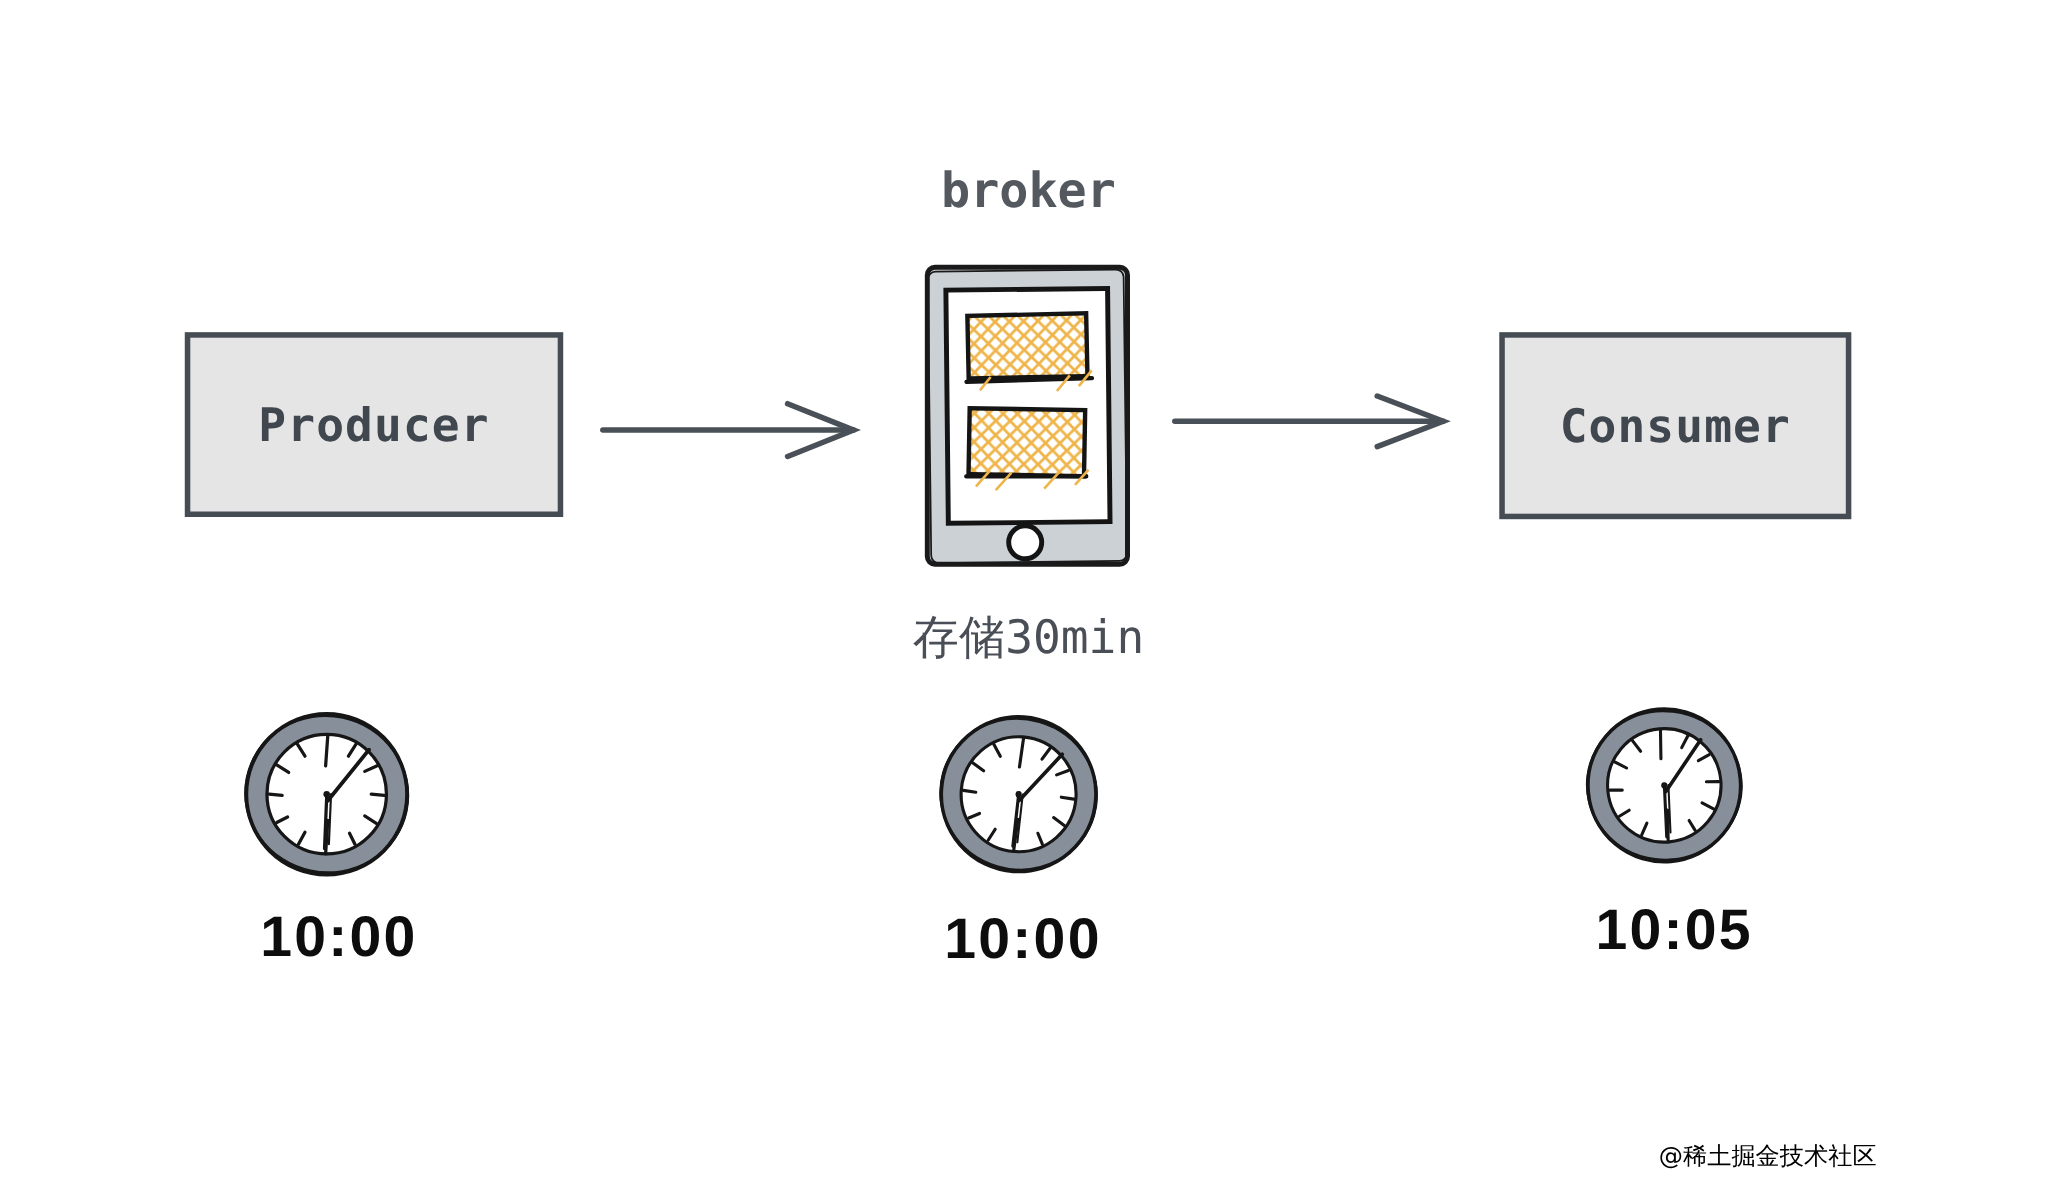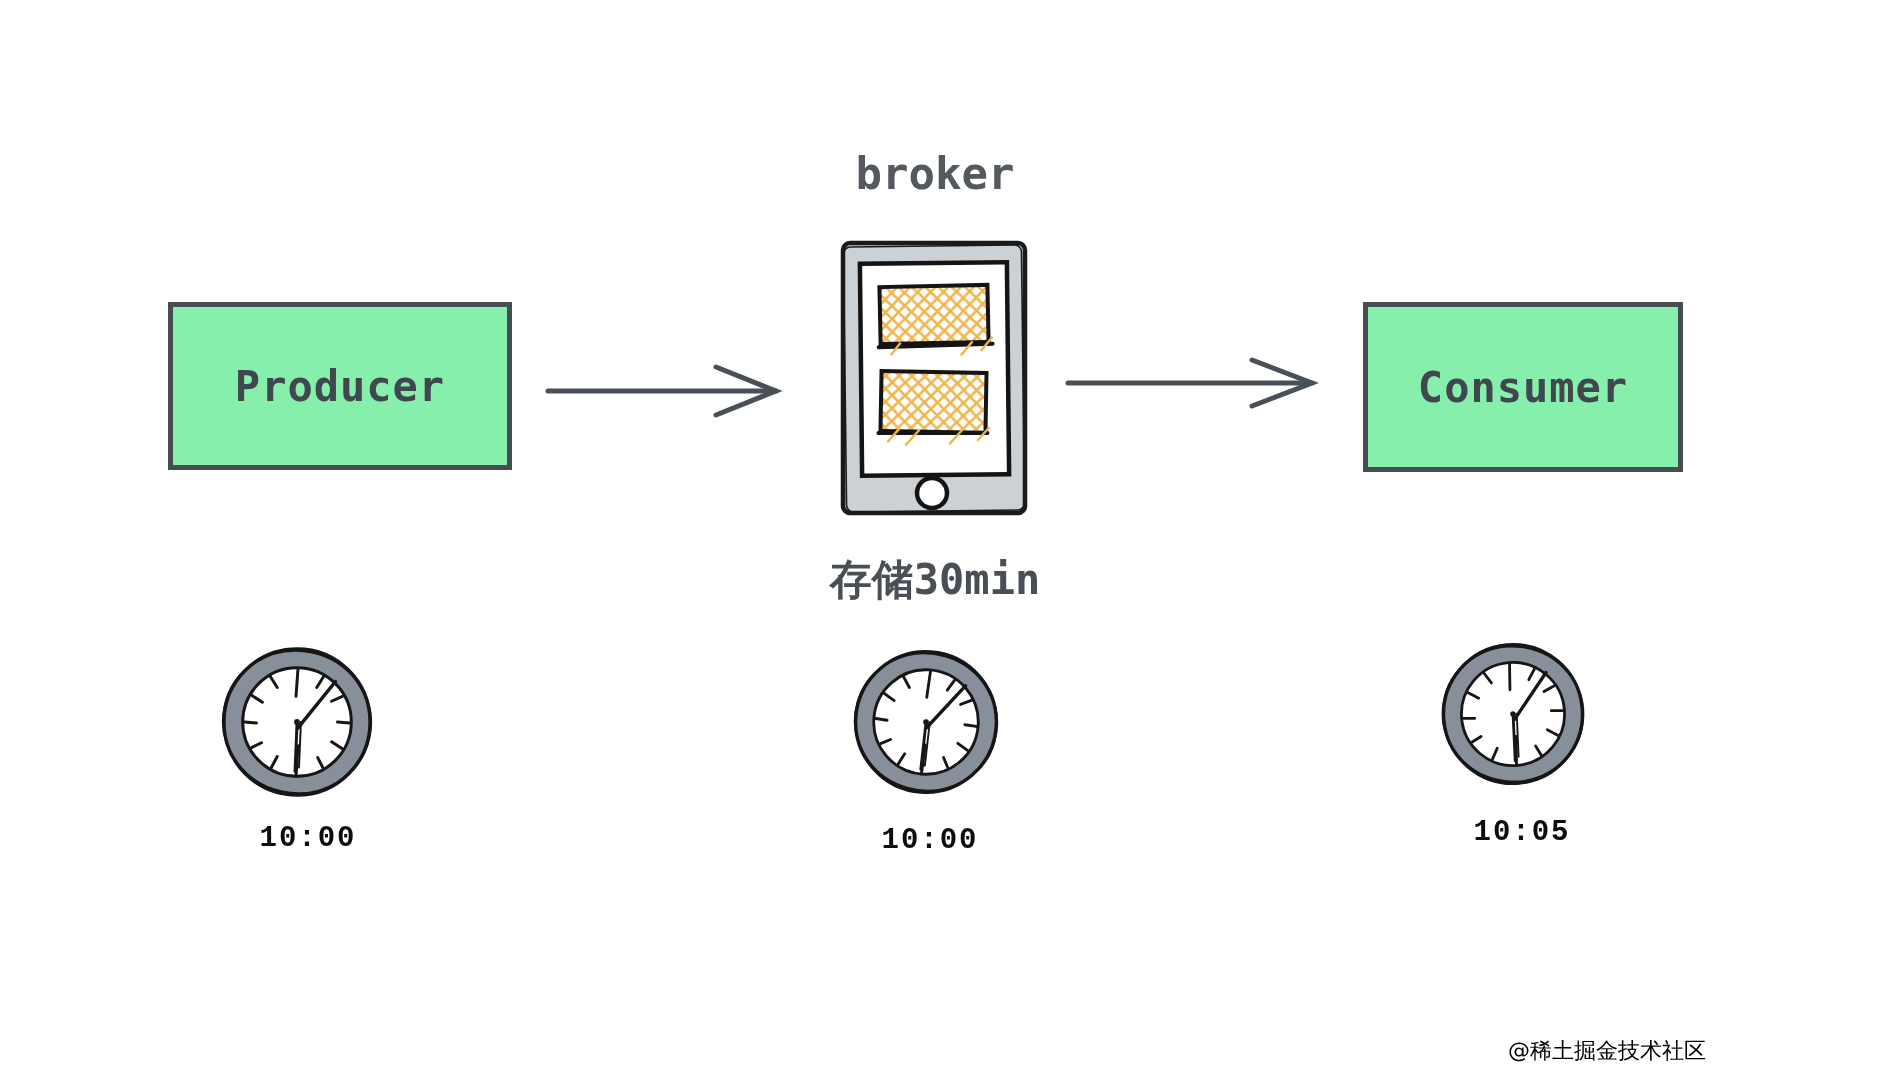--- a/index.html
+++ b/index.html
@@ -1,26 +1,26 @@
 <!DOCTYPE html>
 <html><head>
 <meta charset="utf-8">
 <style>
   html,body{margin:0;padding:0;background:#fff;}
   .canvas{position:relative;width:1730px;height:1088px;background:#ffffff;overflow:hidden;
           font-family:"DejaVu Sans Mono","DejaVu Sans",monospace;}
   .abs{position:absolute;}
   .node{display:flex;align-items:center;justify-content:center;
-        background:#86efac;border:5px solid #454c54;box-sizing:border-box;
+        background:#e5e5e5;border:5px solid #454c54;box-sizing:border-box;
         font-size:42px;font-weight:bold;color:#40474f;letter-spacing:1px;}
   .label-broker{left:835px;top:148px;width:200px;text-align:center;
         font-size:44px;font-weight:bold;color:#54585f;}
   .label-storage{left:785px;top:552px;width:300px;text-align:center;
-        font-size:42px;font-weight:bold;color:#4a4f57;}
-  .time{font-family:Liberation Mono, monospace;font-weight:600;font-size:29px;
+        font-size:42px;font-weight:normal;color:#4a4f57;}
+  .time{font-family:Liberation Sans, sans-serif;font-weight:600;font-size:52px;
         color:#0d0d0d;letter-spacing:2px;text-align:center;width:160px;}
   .watermark{right:24px;bottom:22px;font-family:"DejaVu Sans",sans-serif;
         font-size:22px;color:#000000;}
   svg{display:block;}
 </style>
 </head>
 <body>
 
 <div class="canvas">
 

